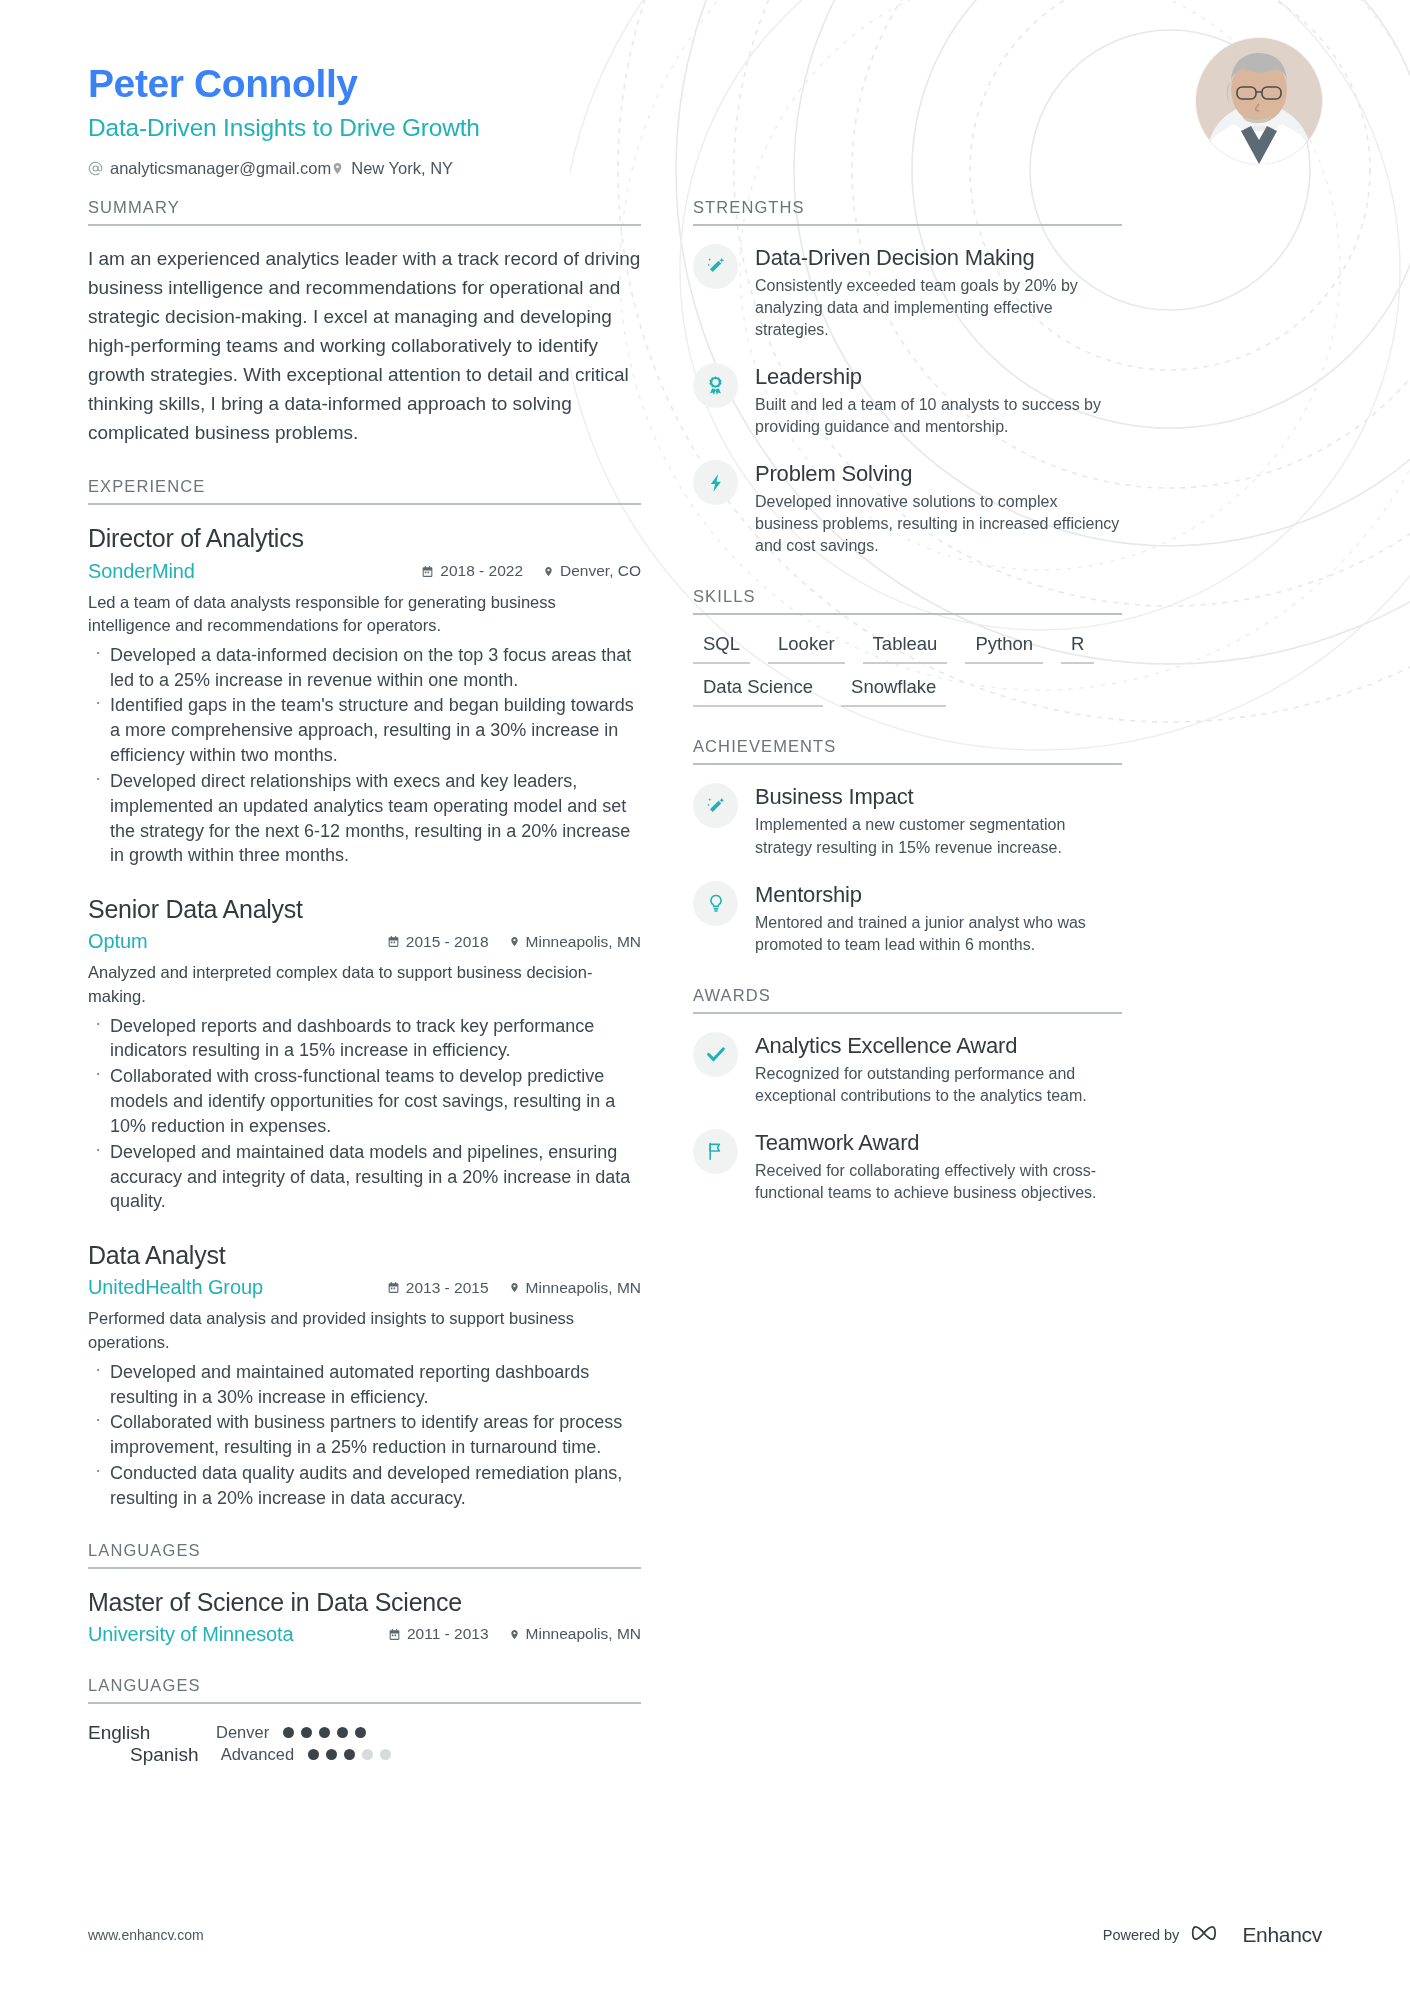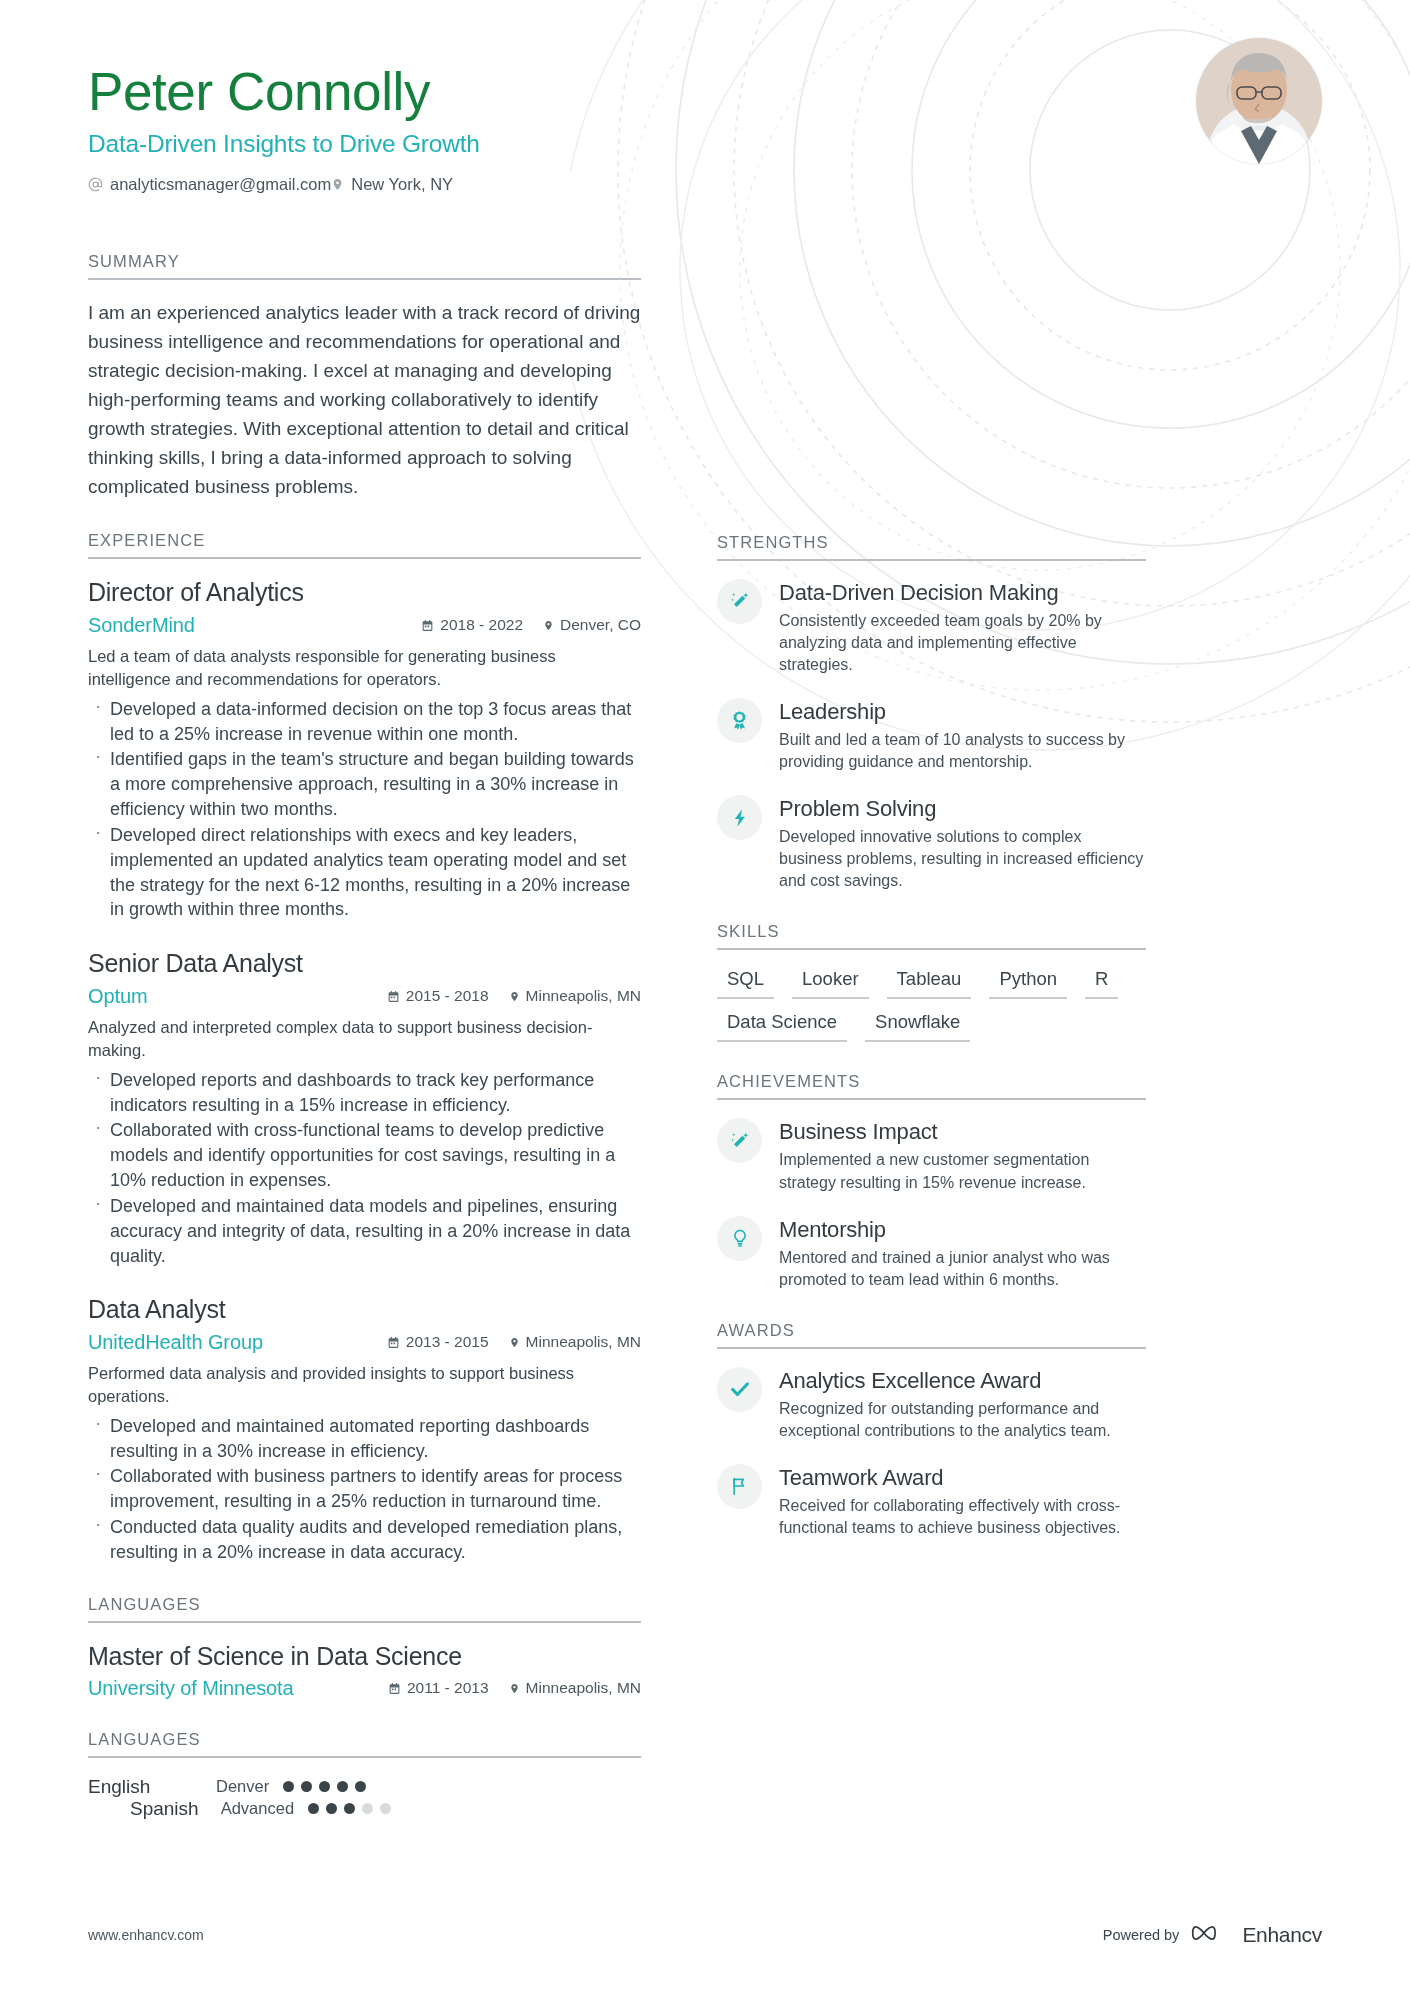--- a/index.html
+++ b/index.html
@@ -18,22 +18,22 @@
   }
   
   .deco { position: absolute; top: -430px; right: -360px; width: 1200px; height: 1200px; pointer-events:none; z-index:0; }
   .deco svg { width: 100%; height: 100%; }
 
   .content { position: relative; z-index: 2; padding: 0 88px; }
 
   
   .header { position: relative; padding-top: 62px; }
   .name {
-    font-size: 53px; font-weight: normal; letter-spacing: -0.4px;
-    color: #15803d; line-height: 1.15;
+    font-size: 39px; font-weight: bold; letter-spacing: -0.4px;
+    color: #3b82f6; line-height: 1.15;
   }
   .tagline {
     margin-top: 7px;
     font-size: 24.5px; color: #20b2b6; letter-spacing: -0.2px;
   }
   .contact {
     margin-top: 17px;
     display: flex; align-items: center; 
     font-size: 16.5px; color: #4a565c;
   }
@@ -42,21 +42,21 @@
 
   .avatar {
     position: absolute; top: 38px; right: 0;
     width: 126px; height: 126px; border-radius: 50%;
     overflow: hidden; background: #e8ddd6;
     box-shadow: 0 0 0 1px rgba(0,0,0,0.04);
   }
   .avatar svg { display:block; width: 100%; height: 100%; }
 
   
-  .columns { display: flex; gap: 76px; margin-top: 58px; align-items: center; }
+  .columns { display: flex; gap: 52px; margin-top: 20px; }
   .col-left  { width: 553px; flex: none; }
   .col-right { width: 429px; flex: none; }
 
   .sect-title {
     font-size: 16.5px; letter-spacing: 1.1px; color: #6a757b;
     padding-bottom: 7px;
   }
   .sect-rule { height: 2px; background: #b9bfc2; margin-bottom: 18px; }
   .section { margin-bottom: 30px; }
 

